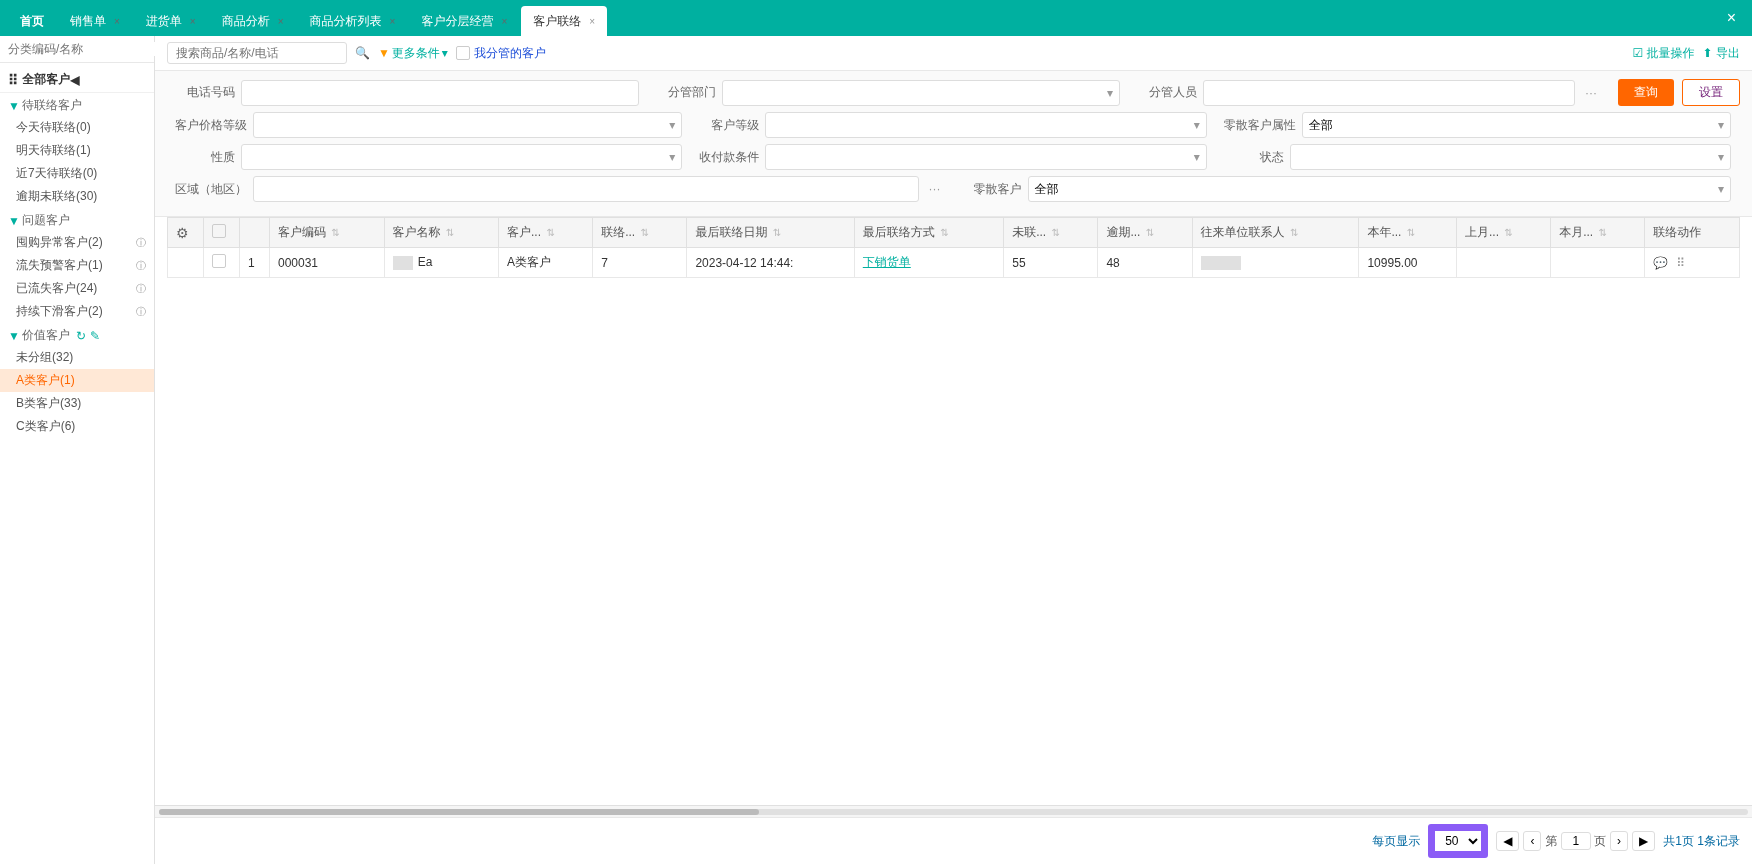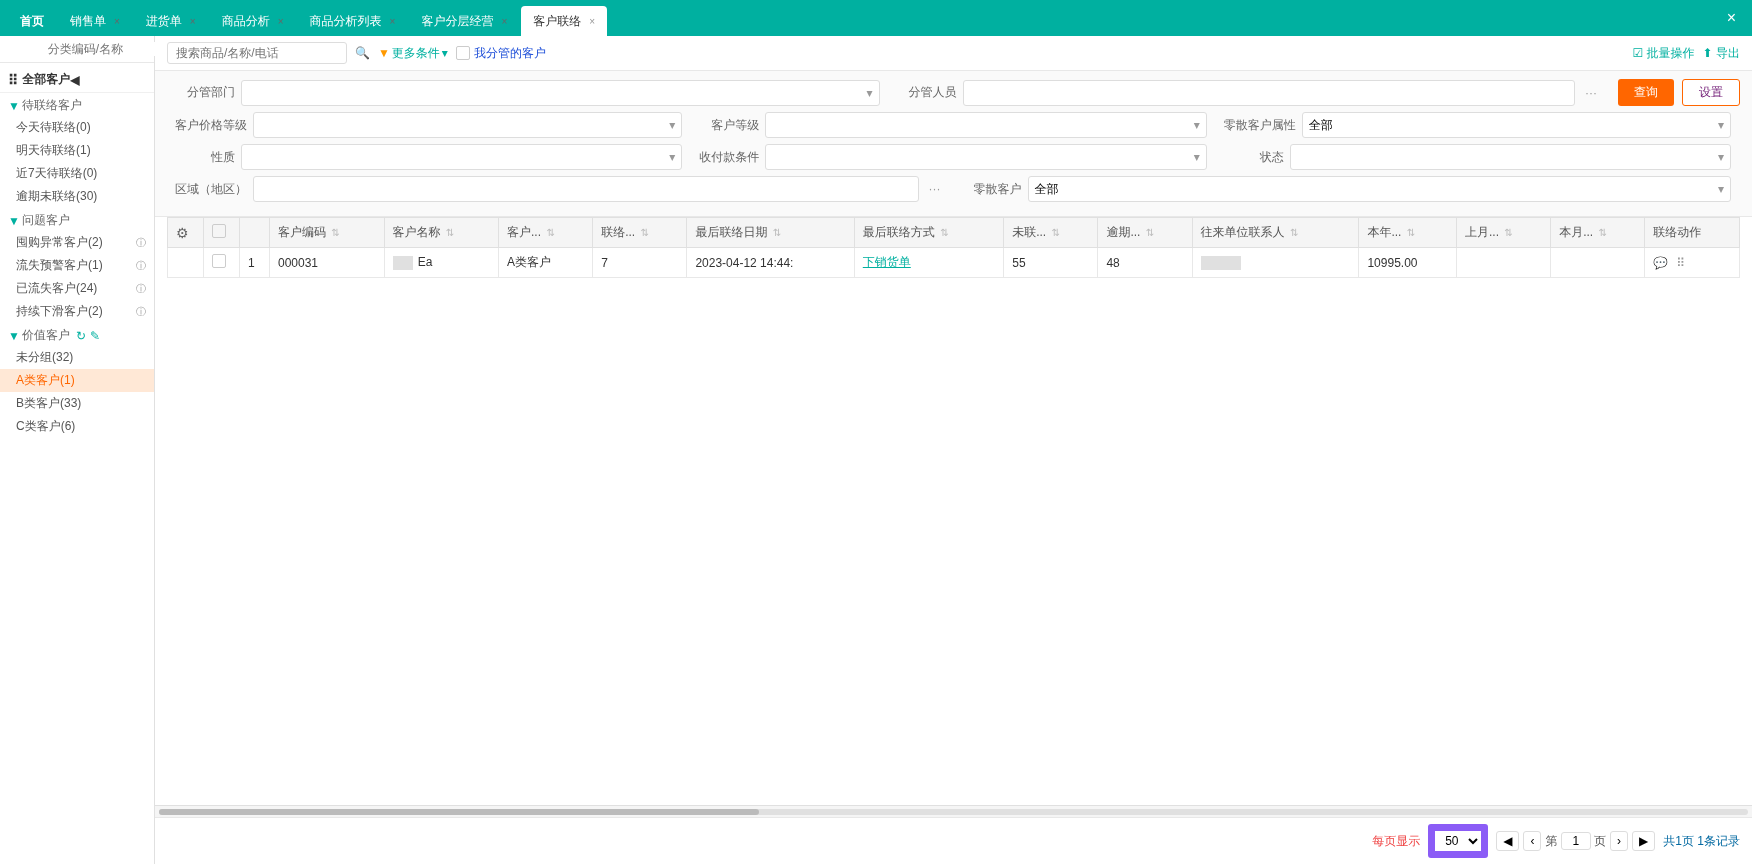--- a/index.html
+++ b/index.html
@@ -27,21 +27,21 @@
     
     .sidebar {
       width: 155px; background: white; border-right: 1px solid #e0e0e0;
       display: flex; flex-direction: column; flex-shrink: 0;
     }
     .sidebar-search {
       display: flex; align-items: center; padding: 6px 8px; border-bottom: 1px solid #e8e8e8;
       gap: 4px;
     }
     .sidebar-search input {
-      border: none; outline: none; flex: 1; color: #999; font-size: 12px; text-align: center;
+      border: none; outline: none; flex: 1; color: #999; font-size: 12px;
     }
     .sidebar-search .search-icon { color: #00b0a0; cursor: pointer; }
 
     .sidebar-content { flex: 1; overflow-y: auto; padding: 4px 0; }
     .sidebar-all-customers {
       display: flex; align-items: center; padding: 4px 8px; font-weight: bold;
       color: #333; cursor: pointer; border-bottom: 1px solid #f0f0f0;
     }
     .sidebar-group-label {
       padding: 4px 8px 2px 8px; color: #666; font-size: 11px;
@@ -115,21 +115,21 @@
     tbody td { border: 1px solid #e8e8e8; padding: 6px 8px; color: #333; }
     .link-text { color: #00b0a0; cursor: pointer; text-decoration: underline; }
     .action-icons { display: flex; gap: 8px; color: #999; cursor: pointer; }
 
     
     .pagination {
       display: flex; align-items: center; justify-content: flex-end;
       padding: 6px 12px; border-top: 1px solid #e8e8e8; gap: 8px;
       background: white;
     }
-    .pagination .page-size-label { color: #ef4444; }
+    .pagination .page-size-label { color: #0369a1; }
     .pagination .page-size-select {
       border: 7px solid #8b5cf6; border-radius: 3px; padding: 2px 6px; background: white;
     }
     .pagination .page-nav { display: flex; align-items: center; gap: 4px; color: #555; }
     .pagination .page-btn { cursor: pointer; padding: 2px 6px; border: 1px solid #ddd; border-radius: 3px; background: white; }
     .pagination .page-info { color: #555; }
     .pagination .total-info { color: #0369a1; }
 
     
     .scroll-bar-area {
@@ -268,20 +268,24 @@
         <span>
           <span>⬆ </span>
           <span>导出</span>
         </span>
       </div>
     </div>
 
     <div class="advanced-filter">
 
       <div class="filter-row">
+        <div class="filter-cell">
+          <span class="filter-label">电话号码</span>
+          <div class="filter-input"></div>
+        </div>
         <div class="filter-cell">
           <span class="filter-label">分管部门</span>
           <div class="filter-select">
             <span></span>
             <span class="arrow">▾</span>
           </div>
         </div>
         <div class="filter-cell">
           <span class="filter-label">分管人员</span>
           <div class="filter-input" style="flex:1;"></div>

